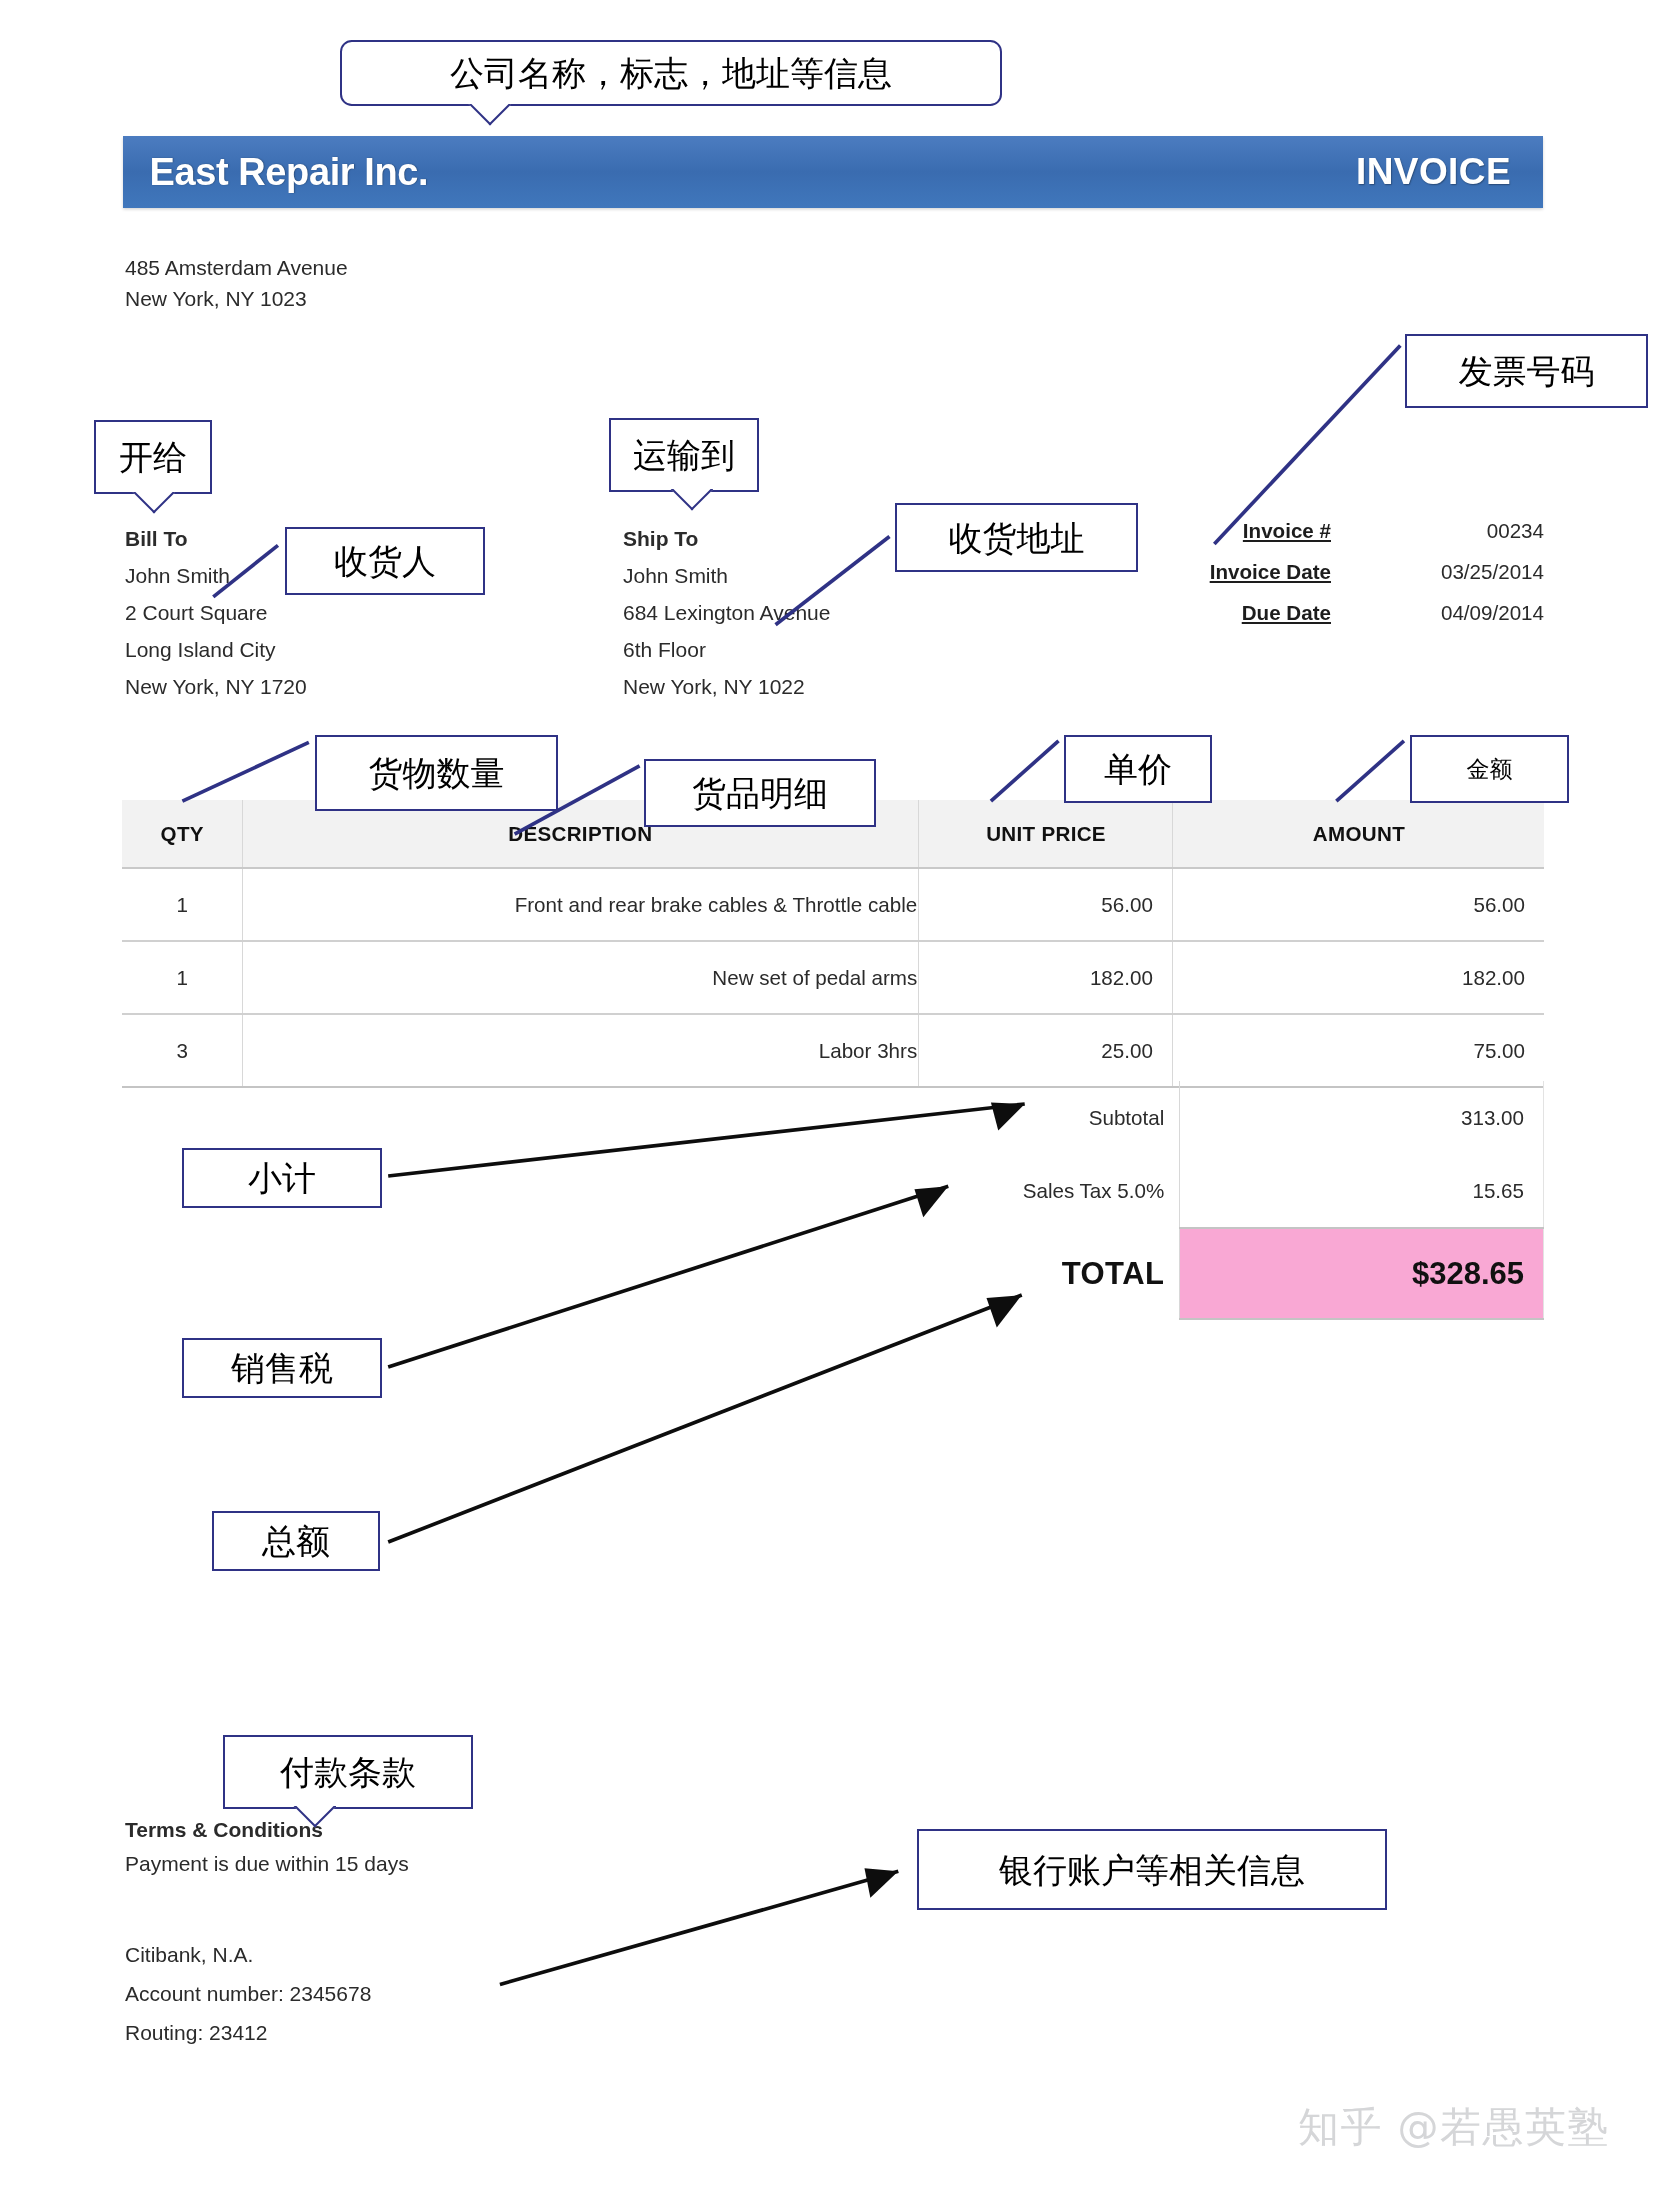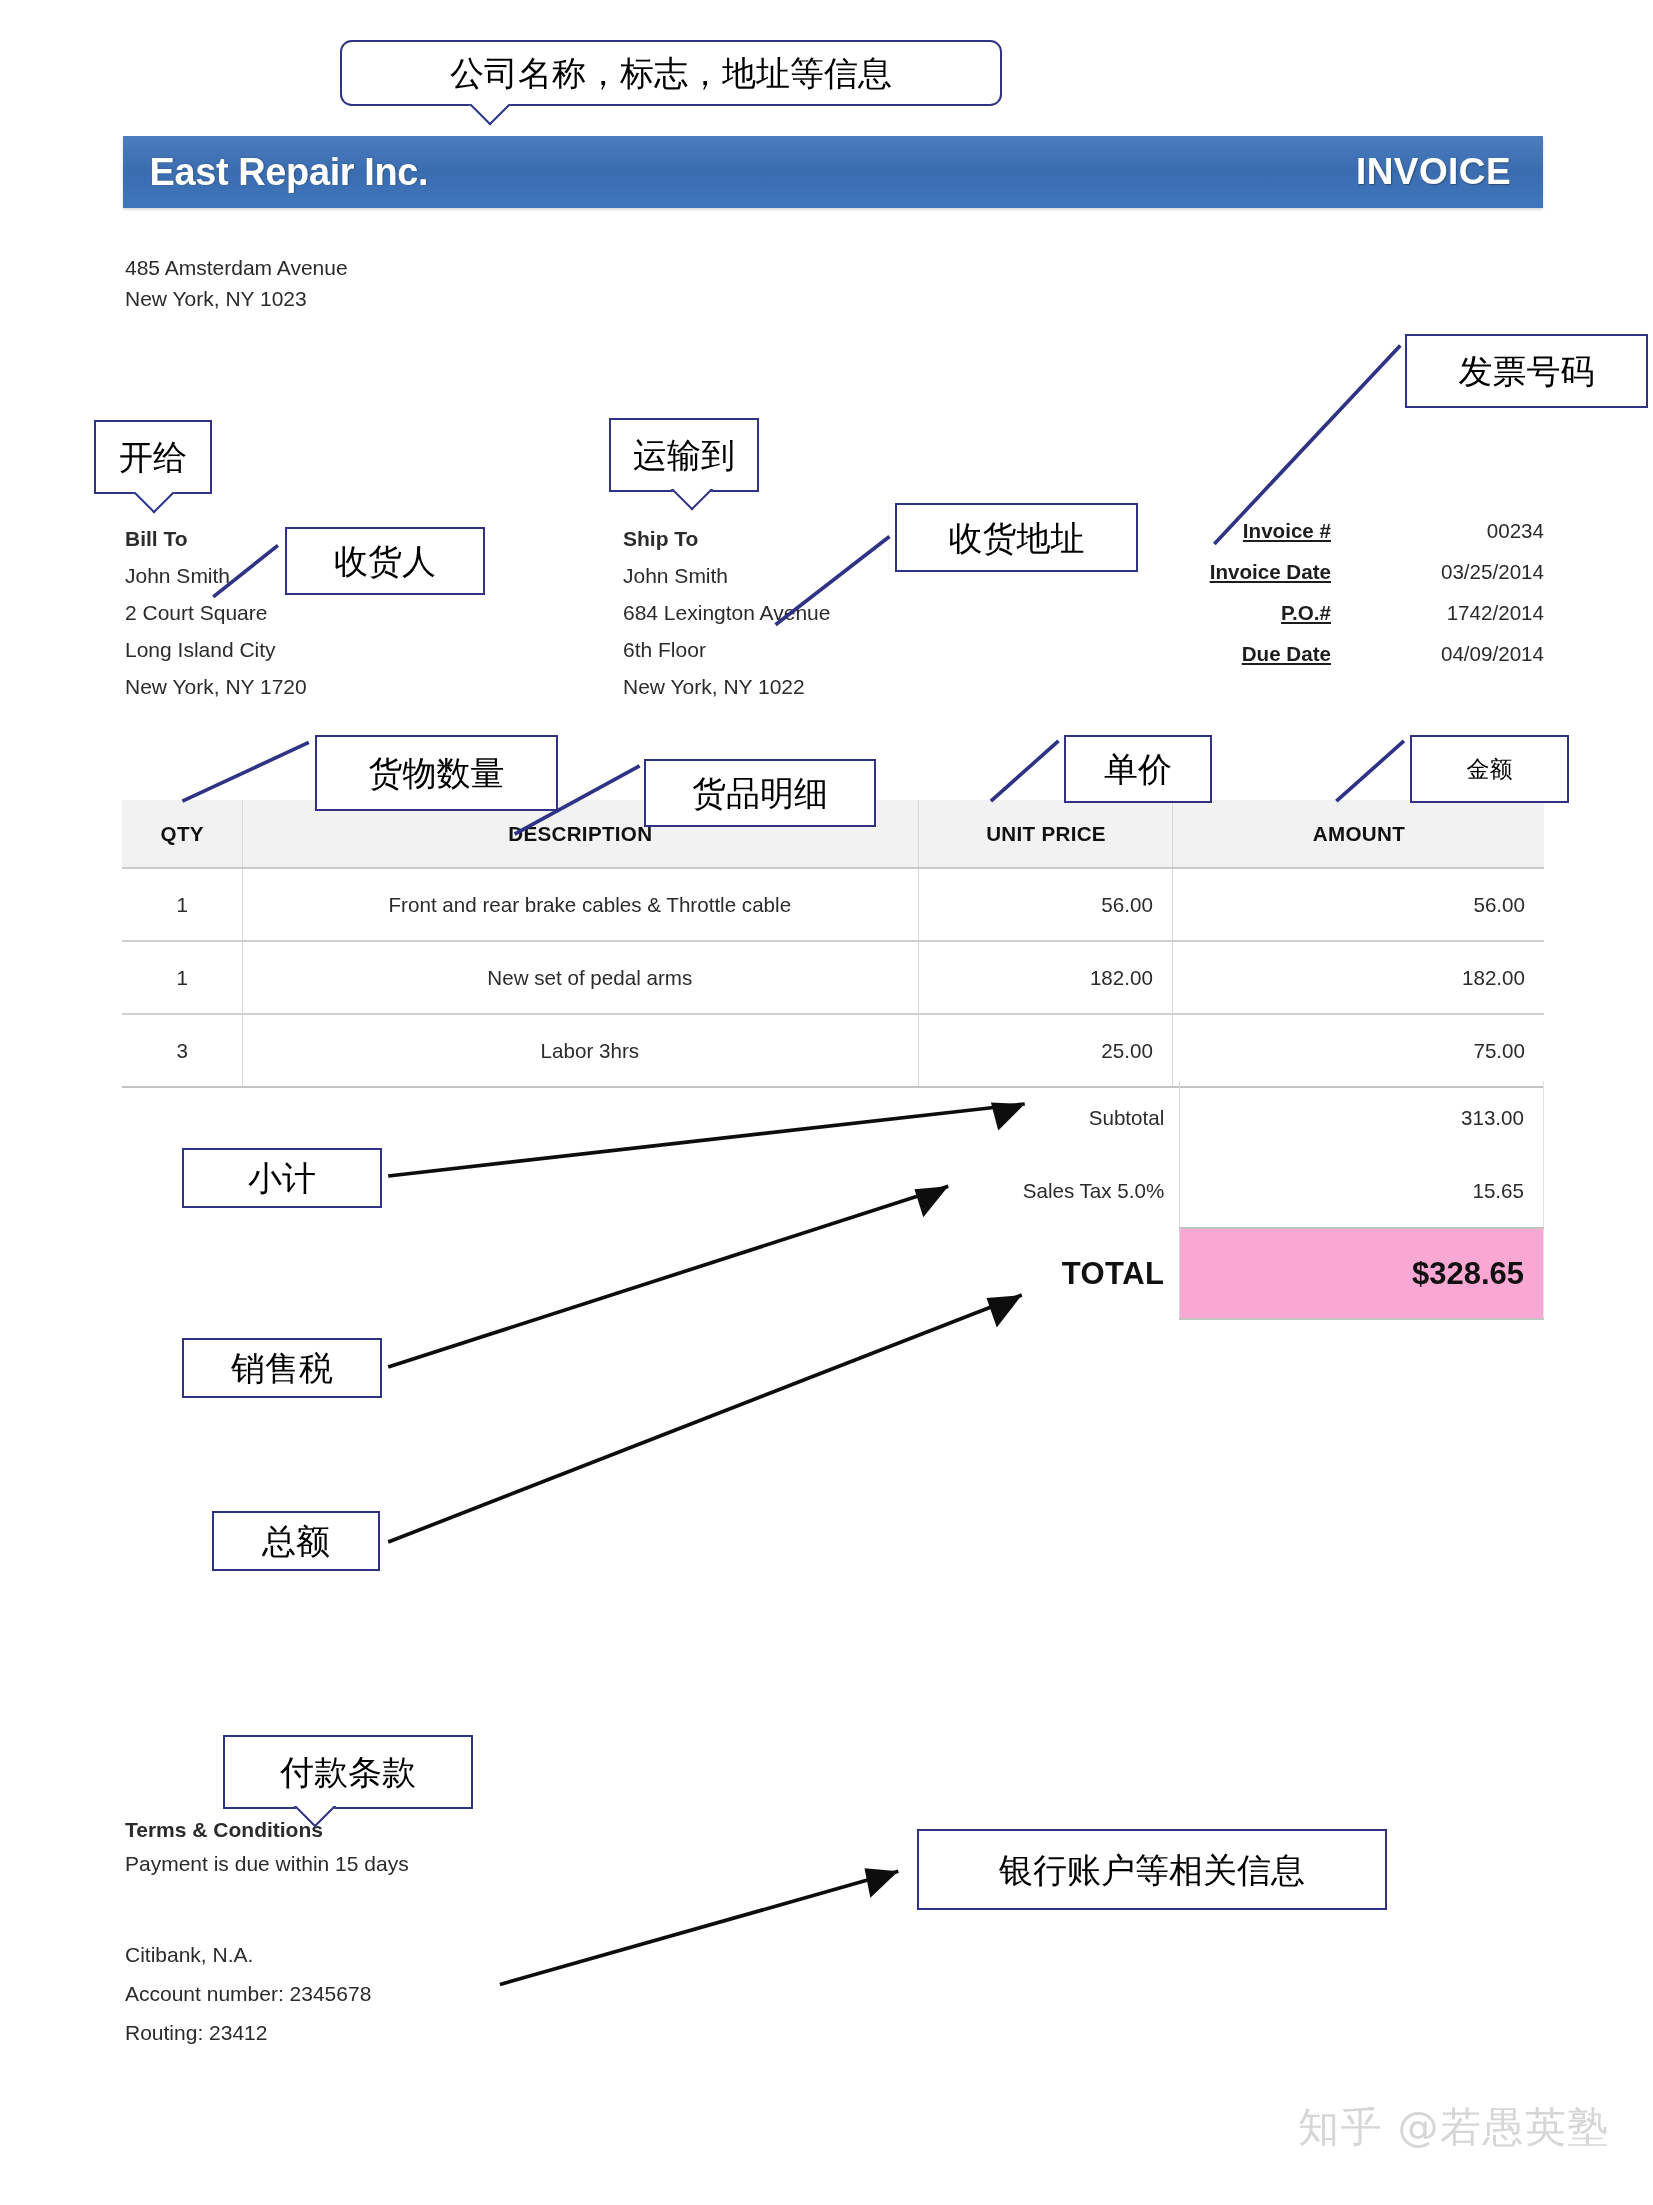--- a/index.html
+++ b/index.html
@@ -124,21 +124,21 @@
     height: 65px;
     border-bottom: 2.9px solid #c9c9c9;
     color: #111;
   }
   .items td {
     height: 69px;
     border-bottom: 2.2px solid #d0d0d0;
     color: #2b2b2b;
   }
   .items .c-qty    { width: 123px; text-align: center; border-right: 1.5px solid #d8d8d8; }
-  .items .c-desc   { width: 687px; text-align: center;  padding-left: 19px; border-right: 1.5px solid #d8d8d8; }
+  .items .c-desc   { width: 687px; text-align: right;  padding-left: 19px; border-right: 1.5px solid #d8d8d8; }
   .items .c-unit   { width: 243px; text-align: right; padding-right: 19px; border-right: 1.5px solid #d8d8d8; }
   .items .c-amount { width: 368px; text-align: right; padding-right: 19px; }
   .items th.c-desc { text-align: center; padding-left: 0; }
   .items th.c-unit, .items th.c-amount { text-align: center; padding-right: 0; }
   .items tbody tr:last-child td { border-bottom: 2.9px solid #c4c4c4; }
 
   
   .totals {
     position: absolute;
     left: 934px;
@@ -293,24 +293,20 @@
 
   <table class="meta-table">
     <tbody>
         <tr>
       <td class="meta-label">Invoice #</td>
       <td class="meta-value">00234</td>
     </tr>
     <tr>
       <td class="meta-label">Invoice Date</td>
       <td class="meta-value">03/25/2014</td>
-    </tr>
-    <tr>
-      <td class="meta-label">P.O.#</td>
-      <td class="meta-value">1742/2014</td>
     </tr>
     <tr>
       <td class="meta-label">Due Date</td>
       <td class="meta-value">04/09/2014</td>
     </tr>
   </tbody>
     </table>
 
   <table class="items">
     <thead>

